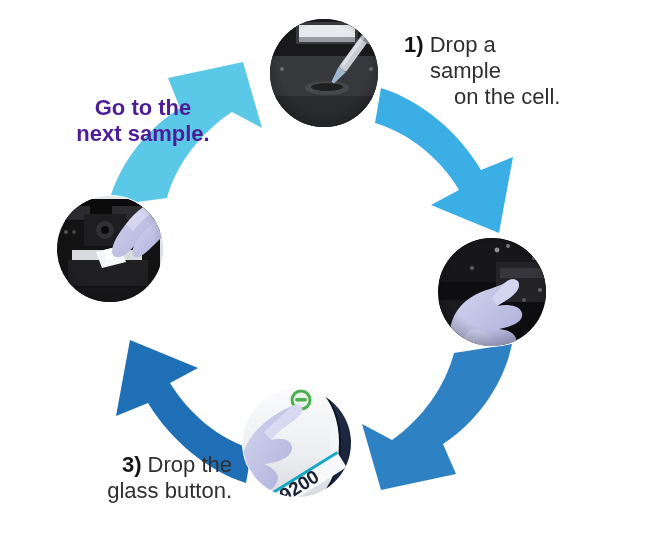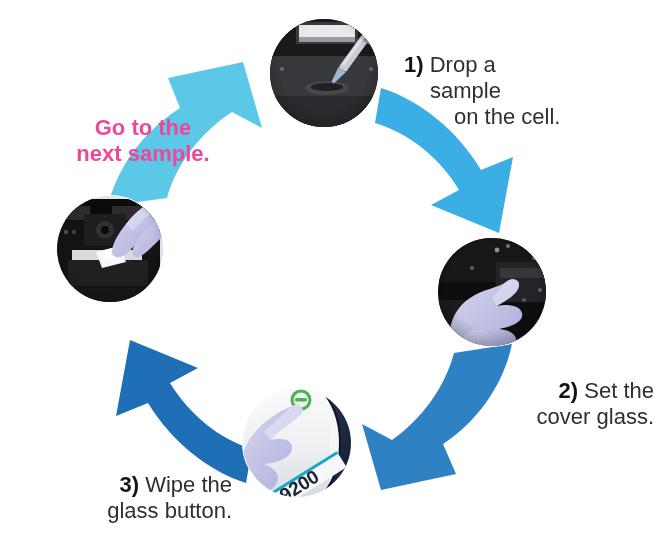--- a/index.html
+++ b/index.html
@@ -27,29 +27,28 @@
     top: 0;
     width: 660px;
     height: 554px;
   }
   .label {
     position: absolute;
     line-height: 1.18;
     font-size: 22px;
     color: #2f2f2f;
     white-space: pre;
-    margin-top: 20px;
   }
   .label b {
     font-weight: bold;
     color: #141414;
   }
   .label-bold {
     font-weight: bold;
-    color: #ec4899;
+    color: #4c1d95;
     text-align: center;
   }
   #label-step1 { left: 404px; top: 32px;  text-align: left; }
   #label-step2 { left: 380px; top: 358px; width: 274px; text-align: right; }
   #label-step3 { left: 10px;  top: 452px; width: 222px; text-align: right; }
   #label-step4 { left: 2px;   top: 313px; text-align: left; }
   #label-loop  { left: 48px;  top: 95px;  width: 190px; font-size: 22px; }
 </style>
 </head>
 <body>
@@ -284,23 +283,21 @@
         <path d="M 166 196 C 150 200, 136 211, 126 224 L 133 231 C 143 219, 155 209, 166 205 Z" fill="#e7e8f8" opacity="0.5"></path>
         <rect x="56" y="195" width="110" height="110" fill="url(#vig)" opacity="0.55"></rect>
       </g>
     </g>
   </svg>
 
   <div class="label" id="label-step1"><b>1)</b> <span>Drop a</span>
 <span style="padding-left:26px">sample</span>
 <span style="padding-left:50px">on the cell.</span></div>
 
-  <div class="label" id="label-step2"><b>2)</b> <span>Set the</span>
-<span>cover glass.</span></div>
-
-  <div class="label" id="label-step3"><b>3)</b> <span>Wipe the</span>
+
+  <div class="label" id="label-step3"><b>3)</b> <span>Drop the</span>
 <span>glass button.</span></div>
 
 
   <div class="label label-bold" id="label-loop"><span>Go to the</span>
 <span>next sample.</span></div>
 
 </div>
 
 </body></html>

